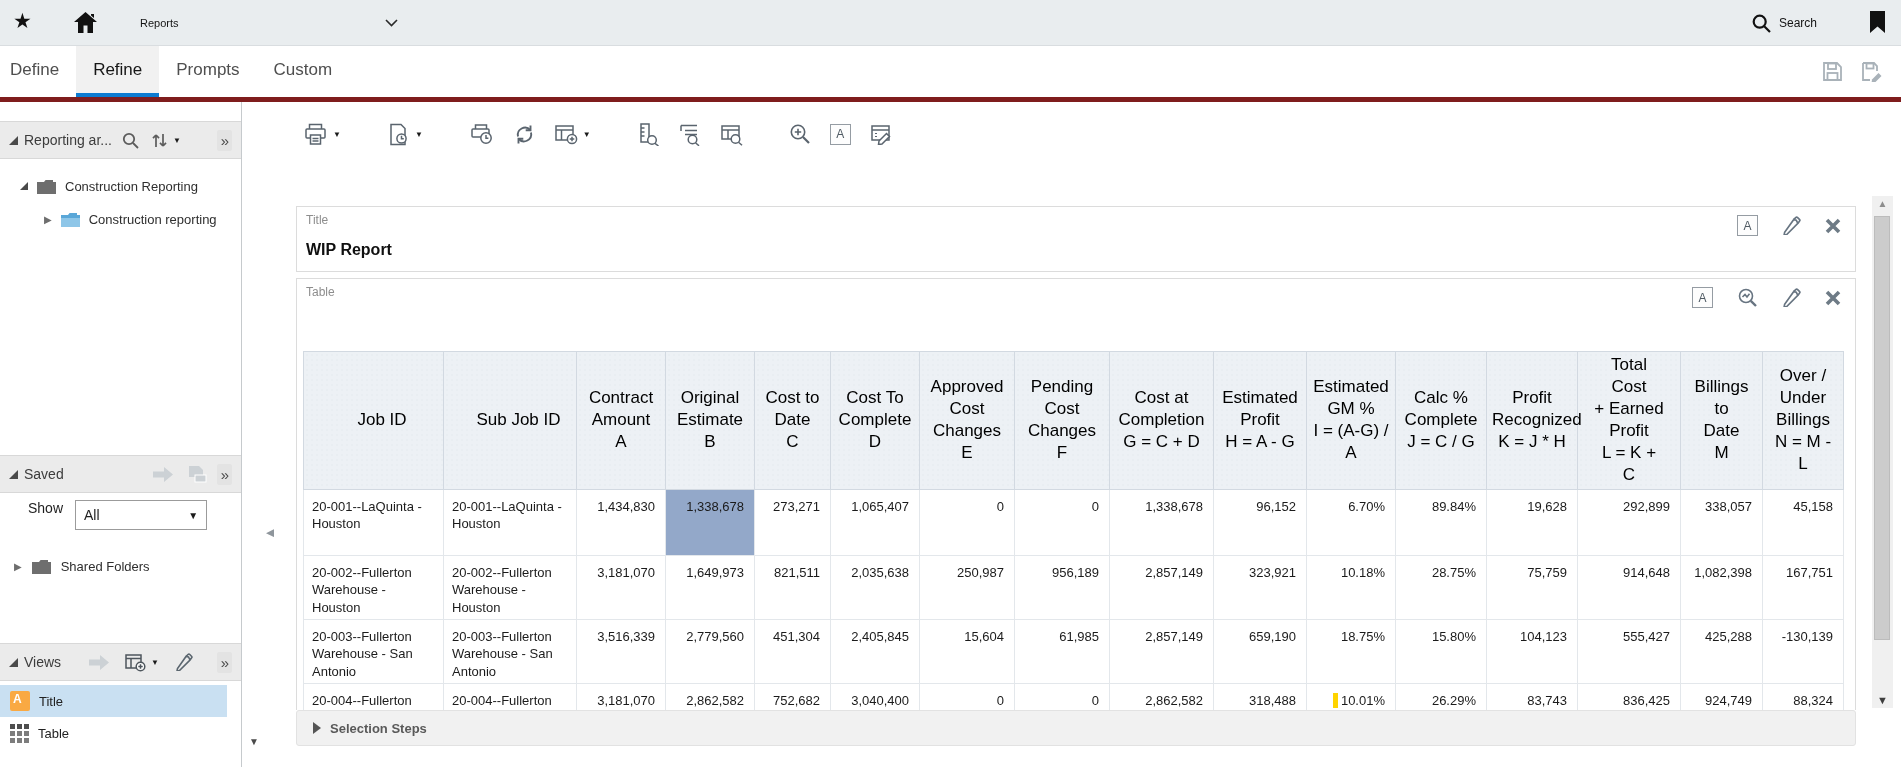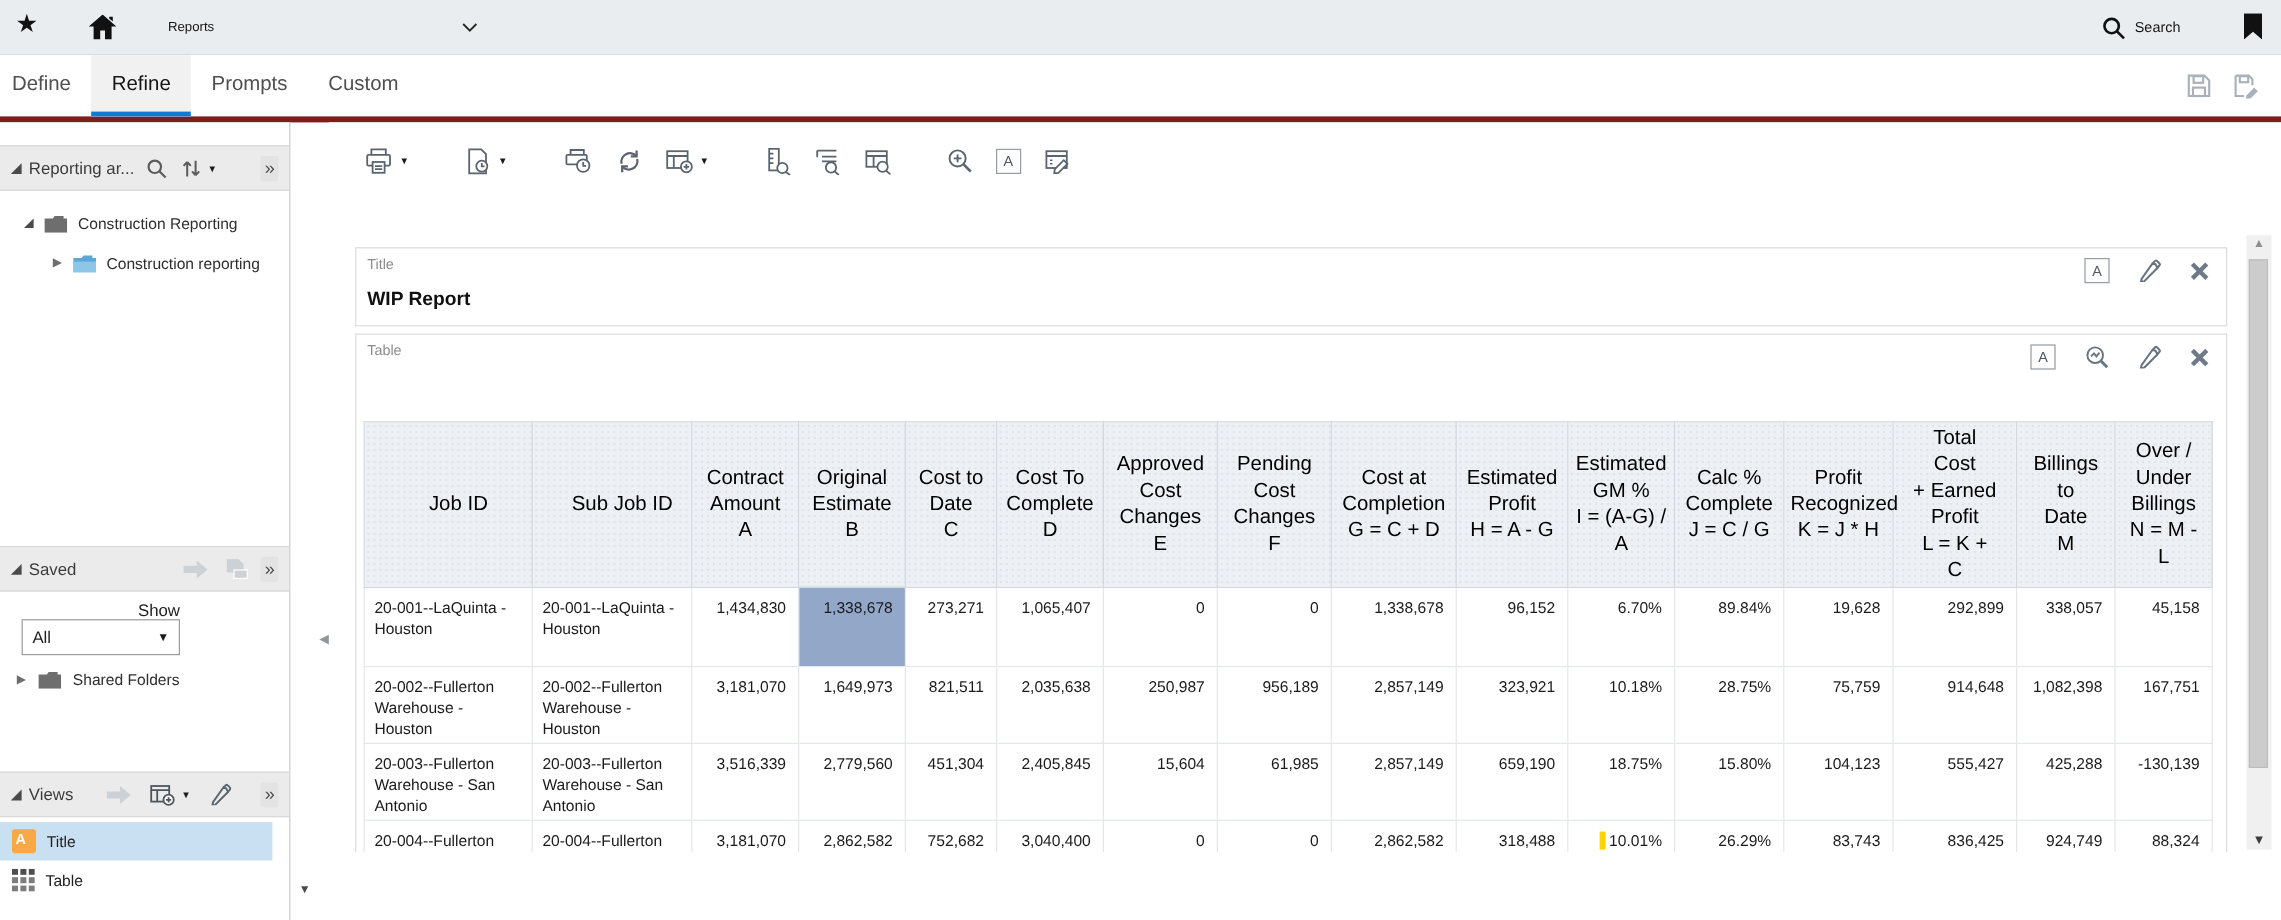--- a/index.html
+++ b/index.html
@@ -43,21 +43,21 @@
     position: absolute; left: 0; right: 0; height: 38px; background: #ebebeb;
     border-top: 1px solid #d8d8d8; border-bottom: 1px solid #d8d8d8;
     display: flex; align-items: center; padding: 0 9px; font-size: 14px; color: #3c3c3c;
   }
   .tri-open { width: 0; height: 0; border-left: 9px solid transparent; border-bottom: 9px solid #4a4a4a; margin-right: 6px; }
   .chev2 { margin-left: auto; font-size: 15px; color: #4a4a4a; letter-spacing: -1px; padding: 2px 4px; background: #e3e3e3; border-radius: 2px; }
   .caret { font-size: 8px; color: #1a1a1a; }
   .tree-row { position: absolute; display: flex; align-items: center; height: 32px; font-size: 13px; color: #2e2e2e; width: 100%; }
   .tri-exp { width: 0; height: 0; border-left: 8px solid transparent; border-bottom: 8px solid #4a4a4a; }
   .tri-col { font-size: 10px; color: #6e6e6e; }
-  .show-row { position: absolute; left: 6px; display: flex; align-items: flex-end; font-size: 14px; color: #1e1e1e; flex-direction: column; }
+  .show-row { position: absolute; left: 28px; display: flex; align-items: flex-start; font-size: 14px; color: #1e1e1e; }
   .dropdown { width: 132px; height: 30px; border: 1px solid #9b9b9b; background: #fff; margin-left: 12px;
               display: flex; align-items: center; padding: 0 8px; font-size: 14px; }
   .dropdown .caret { margin-left: auto; font-size: 10px; }
   .view-item { position: absolute; left: 0; right: 14px; height: 32px; display: flex; align-items: center; gap: 9px;
                padding-left: 10px; font-size: 13px; color: #222; }
   .view-item.selected { background: var(--selected-view-bg,#c9e0f2); }
   .vicon-a { width: 20px; height: 20px; background: var(--view-title-icon-orange,#f9a943); color: #fff; font-size: 12px; font-weight: bold;
              display: flex; align-items: flex-start; justify-content: flex-start; padding: 1px 0 0 3px; border-radius: 2px; }
   .splitter-handle { position: absolute; left: 266px; top: 424px; font-size: 11px; color: #8f969c; }
   .views-scroll-down { position: absolute; left: 249px; top: 634px; font-size: 10px; color: #4a4a4a; }
@@ -571,19 +571,23 @@
             <td>26.29%</td>
             <td>83,743</td>
             <td>836,425</td>
             <td>924,749</td>
             <td>88,324</td>
           </tr>
         </tbody>
     </table>
   </div>
 
+  <div id="selection-bar">
+    <span class="sel-tri"></span>
+    <span>Selection Steps</span>
+  </div>
 
   <div class="vscroll">
     <span class="up">▲</span>
     <div class="thumb"></div>
     <span class="down">▼</span>
   </div>
 </main>
 
 </body></html>

